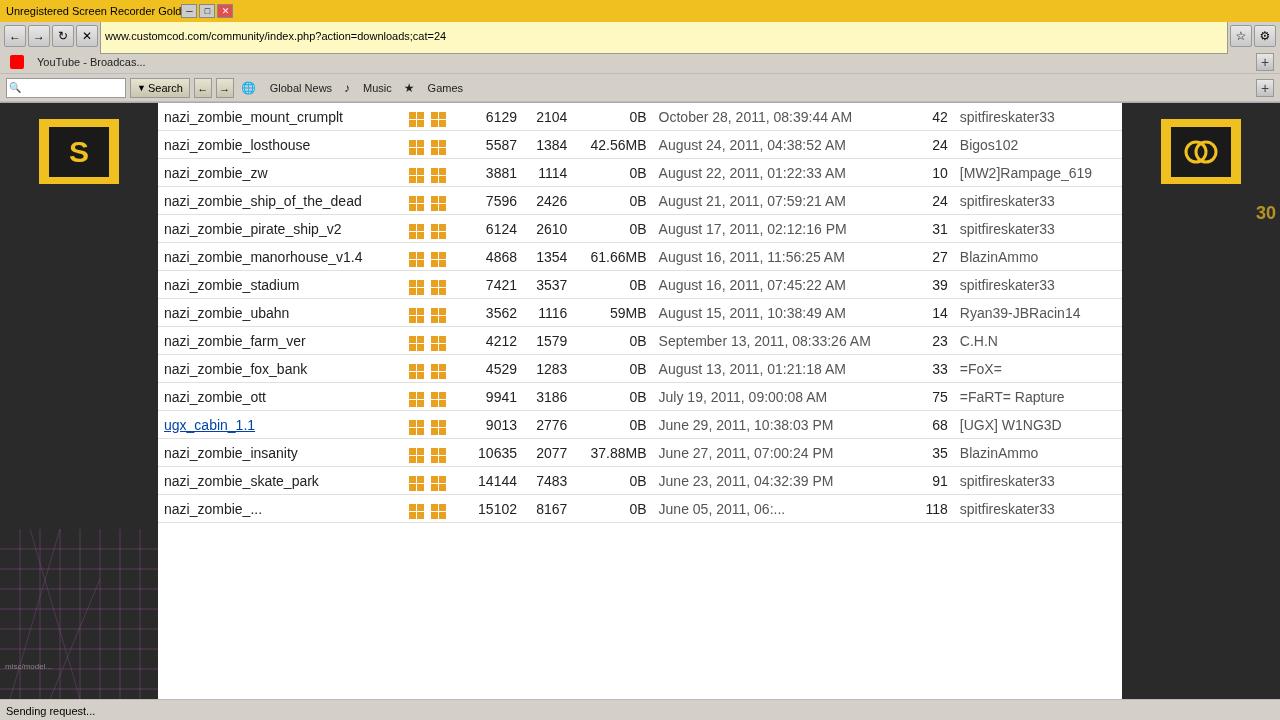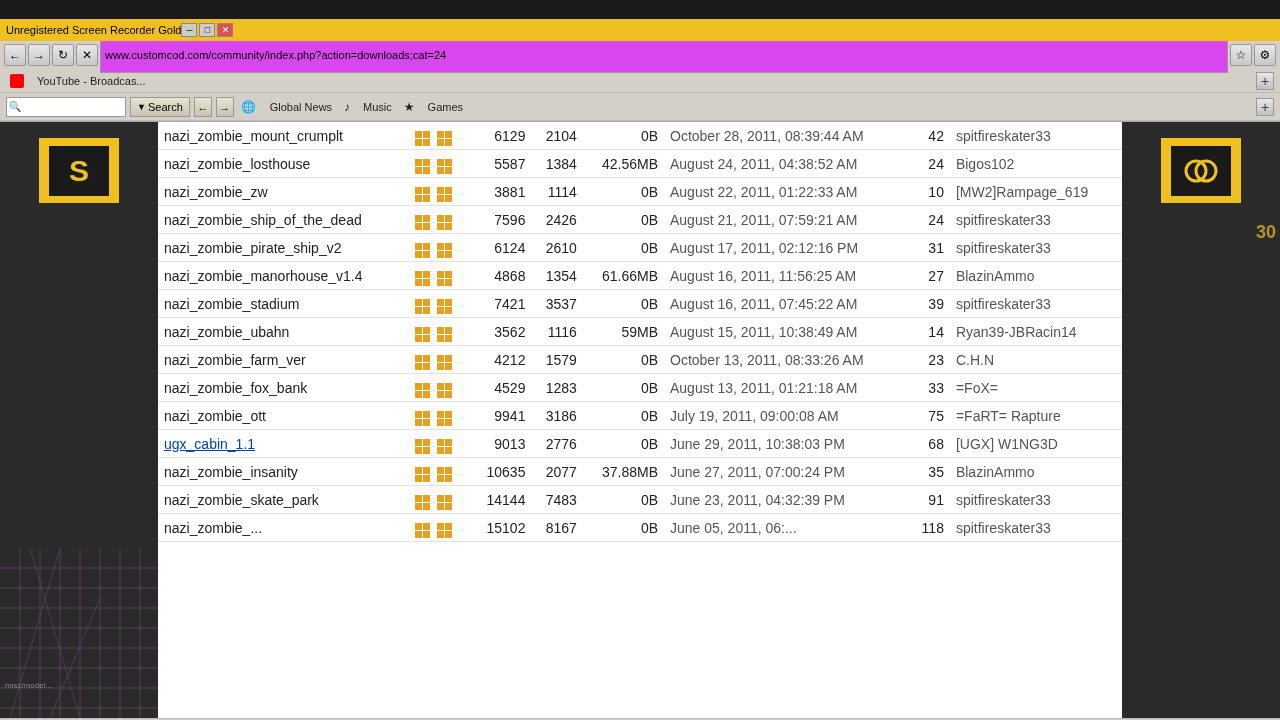--- a/index.html
+++ b/index.html
@@ -13,21 +13,20 @@
     }
 
     
     #title-bar {
       background: #f0c020;
       height: 22px;
       display: flex;
       align-items: center;
       padding: 0 6px;
       position: relative;
-      margin-top: 19px;
     }
     #title-bar-controls {
       display: flex;
       gap: 2px;
     }
     .tb-btn {
       width: 16px;
       height: 14px;
       background: #ccc;
       border: 1px solid #888;
@@ -61,21 +60,21 @@
       display: flex;
       align-items: center;
       justify-content: center;
       font-size: 12px;
       cursor: pointer;
     }
     #address-bar {
       flex: 1;
       height: 36px;
       border: 1px solid #999;
-      background: #d946ef;
+      background: #fef9c3;
       padding: 16px 4px;
       font-size: 11px;
     }
 
     
     #bookmarks-bar {
       display: flex;
       align-items: center;
       height: 24px;
       padding: 0 6px;
@@ -550,21 +549,21 @@
       <span class="icon-block">
       <span class="ib-c"></span>
                 <span class="ib-c"></span>
       <span class="ib-c"></span>
                 <span class="ib-c"></span>
     </span>
     </td>
     <td class="num">4212</td>
     <td class="num">1579</td>
     <td class="num">0B</td>
-    <td style="white-space:nowrap;color:#555;">October 13, 2011, 08:33:26 AM</td>
+    <td style="white-space:nowrap;color:#555;">September 13, 2011, 08:33:26 AM</td>
     <td class="num">23</td>
     <td style="color:#555;">C.H.N</td>
   </tr>
           <tr>
     <td>
       <span>nazi_zombie_fox_bank</span>
     </td>
     <td style="white-space:nowrap;">
       <span class="icon-block">
       <span class="ib-c"></span>

